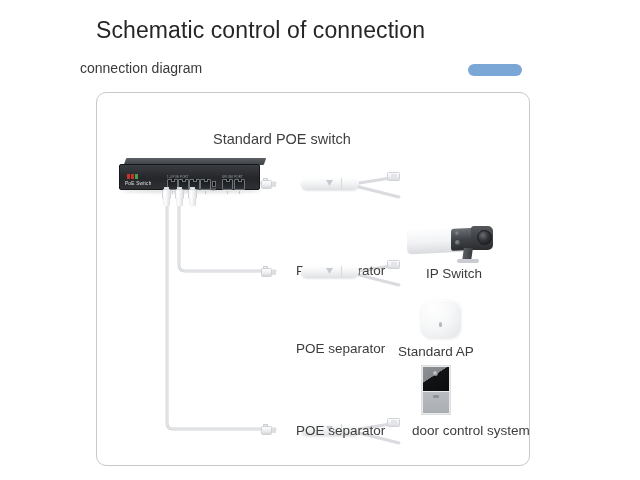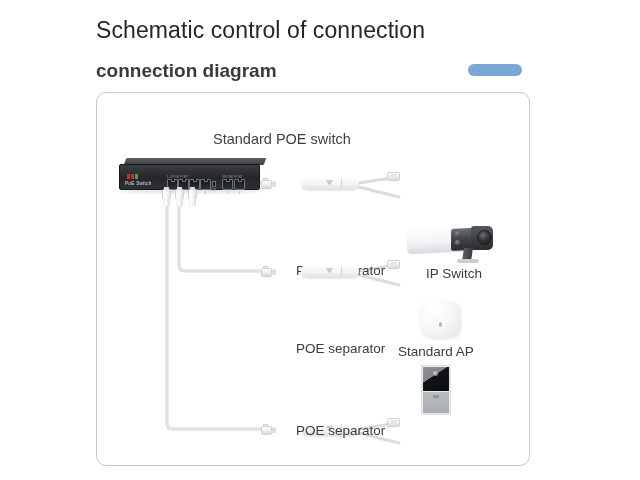--- a/index.html
+++ b/index.html
@@ -23,24 +23,24 @@
     left: 96px;
     top: 17px;
     font-size: 23px;
     font-weight: 400;
     letter-spacing: 0.1px;
     color: #262626;
     white-space: nowrap;
   }
   #subtitle {
     position: absolute;
-    left: 96px;
+    left: 80px;
     top: 60px;
-    font-size: 19px;
-    font-weight: 700;
+    font-size: 14px;
+    font-weight: 400;
     color: #3a3a3a;
     white-space: nowrap;
   }
   #accent-pill {
     position: absolute;
     left: 468px;
     top: 64px;
     width: 54px;
     height: 12px;
     border-radius: 6px;
@@ -453,14 +453,15 @@
   </div>
   <div class="dlabel" id="label-sep-3">POE separator</div>
 
   <div id="dev-door">
     <span class="frame"></span>
     <span class="upper"></span>
     <span class="cam"></span>
     <span class="lower"></span>
     <span class="btn"></span>
   </div>
+  <div class="dlabel" id="label-door">door control system</div>
 
 </div>
 
 </body></html>

